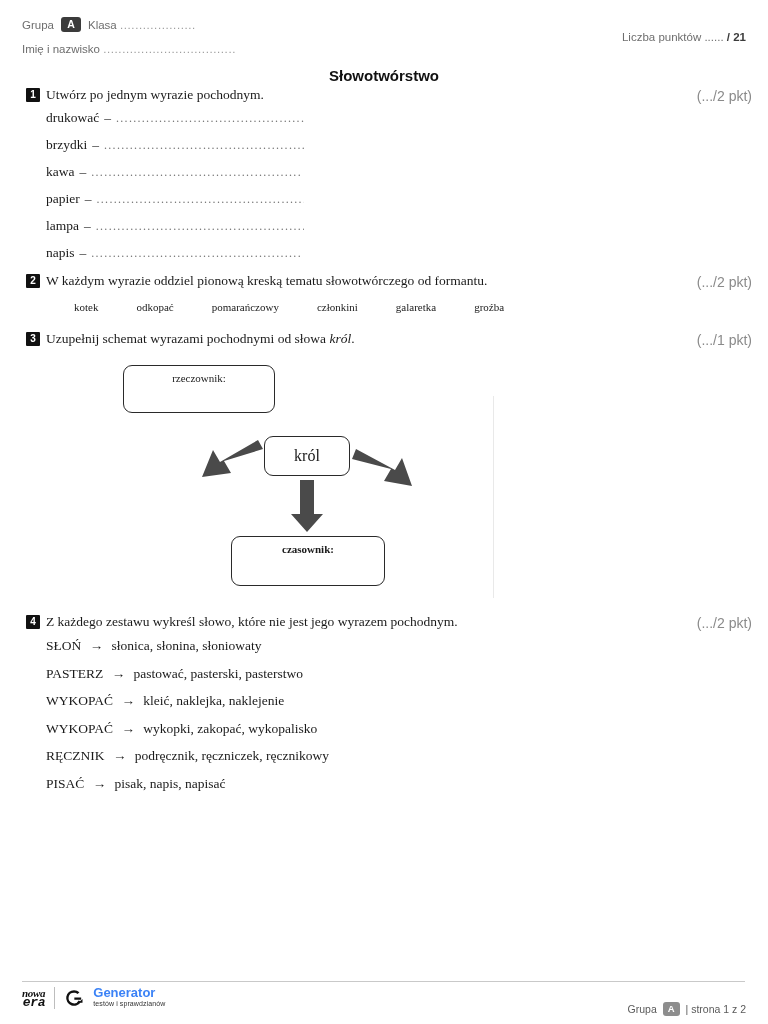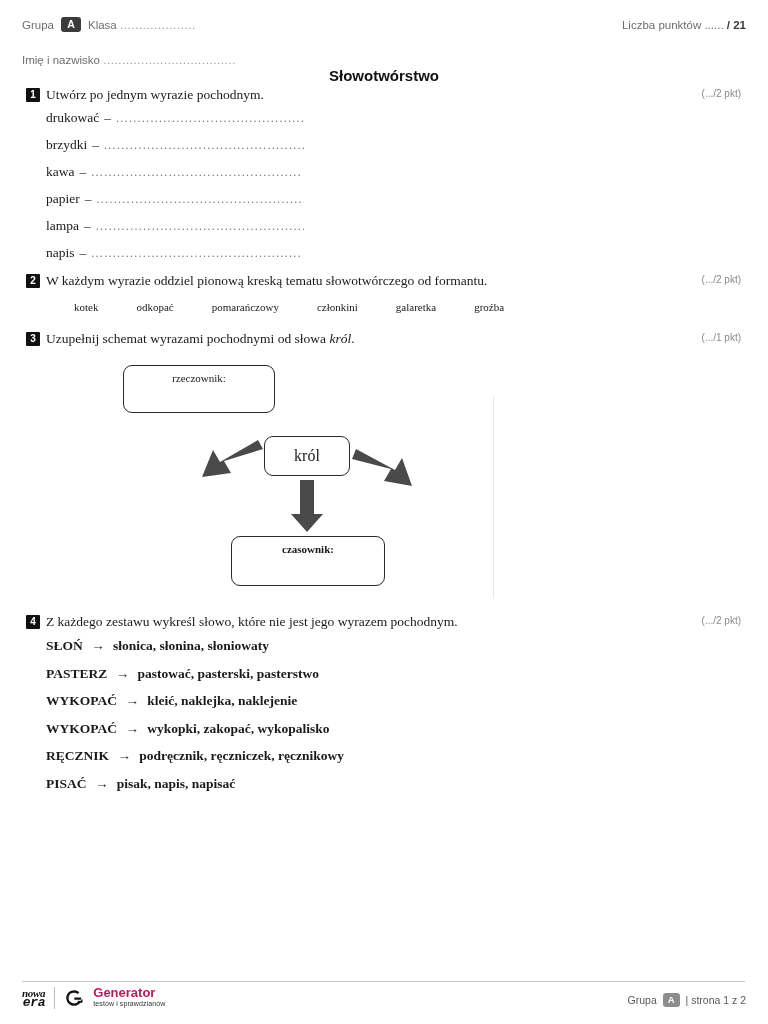--- a/index.html
+++ b/index.html
@@ -25,37 +25,37 @@
     font-family: "Liberation Sans", sans-serif;
   }
   .hdr-left {
     position: absolute; left: 0; top: 0;
     font-size: 11.5px;
     color: #6e6e6e;
     line-height: 18px;
     white-space: nowrap;
   }
   .hdr-line-1, .hdr-line-2 { display: block; }
-  .hdr-line-2 { margin-top: 17px; }
+  .hdr-line-2 { margin-top: 6px; }
   .group-badge {
     display: inline-block;
     background: #3b3b3b;
     color: #ffffff;
     font-size: 10.5px;
     font-weight: bold;
     font-family: "Liberation Sans", sans-serif;
     padding: 1px 6px 2px 6px;
     border-radius: 3px;
     margin: 0 4px;
     vertical-align: 1px;
     line-height: 12px;
   }
   .dots-sm { letter-spacing: 0.6px; color: #9a9a9a; }
   .hdr-right {
-    position: absolute; right: 0; top: 0;
+    position: absolute; right: 0; top: 12px;
     font-size: 11.5px;
     color: #6e6e6e;
     white-space: nowrap;
     line-height: 18px;
   }
   .hdr-right b { color: #3b3b3b; font-weight: bold; }
 
   
   .sheet-title {
     position: absolute;
@@ -88,23 +88,23 @@
     text-align: center;
     line-height: 14px;
     border-radius: 1px;
     margin-top: 2px;
   }
   .task-text { font-size: 13.5px; }
   .task-text i { font-style: italic; }
 
   .pkt {
     position: absolute;
-    right: 27px;
-    font-family: "Liberation Sans", sans-serif;
-    font-size: 10px;
+    right: 16px;
+    font-family: "Liberation Sans", sans-serif;
+    font-size: 14px;
     color: #8a8a8a;
     white-space: nowrap;
     text-align: center;
   }
 
   
   .fill-list { position: absolute; left: 46px; top: 110px; }
   .fill-row {
     display: flex;
     align-items: baseline;
@@ -161,21 +161,21 @@
   .diag-rule {
     position: absolute;
     left: 383px; top: 38px;
     width: 1px; height: 202px;
     background: #e9e9e9;
   }
   .arrow-svg { position: absolute; left: 0; top: 0; width: 390px; height: 240px; }
 
   
   .deriv-list { position: absolute; left: 46px; top: 638px; }
-  .deriv-row { height: 27.5px; font-size: 13.5px; white-space: nowrap; font-weight: bold; }
+  .deriv-row { height: 27.5px; font-size: 13.5px; white-space: nowrap; }
   .deriv-base { }
   .deriv-arrow { margin: 0 5px; }
   .deriv-opts { }
 
   
   .footer-rule {
     position: absolute;
     left: 22px; right: 23px; top: 981px;
     height: 1px;
     background: #c9c9c9;
@@ -204,25 +204,25 @@
   .brand-sep { width: 1px; height: 22px; background: #bdbdbd; }
   .gen-mark {
     position: relative;
     width: 20px; height: 20px;
   }
   .gen-mark svg { display: block; }
   .gen-text {
     font-family: "Liberation Sans", sans-serif;
     line-height: 11px;
   }
-  .gen-title { font-size: 13px; font-weight: bold; color: #be185d; }
+  .gen-title { font-size: 13px; font-weight: bold; color: #3b82f6; }
   .gen-sub { font-size: 7px; color: #333; letter-spacing: 0.1px; }
 
   .footer-right {
-    position: absolute; right: 0; top: 8px;
+    position: absolute; right: 0; top: 17px;
     font-family: "Liberation Sans", sans-serif;
     font-size: 10.5px;
     color: #5a5a5a;
     white-space: nowrap;
   }
   .footer-badge {
     display: inline-block;
     background: #8d8d8d;
     color: #ffffff;
     font-size: 9.5px;

